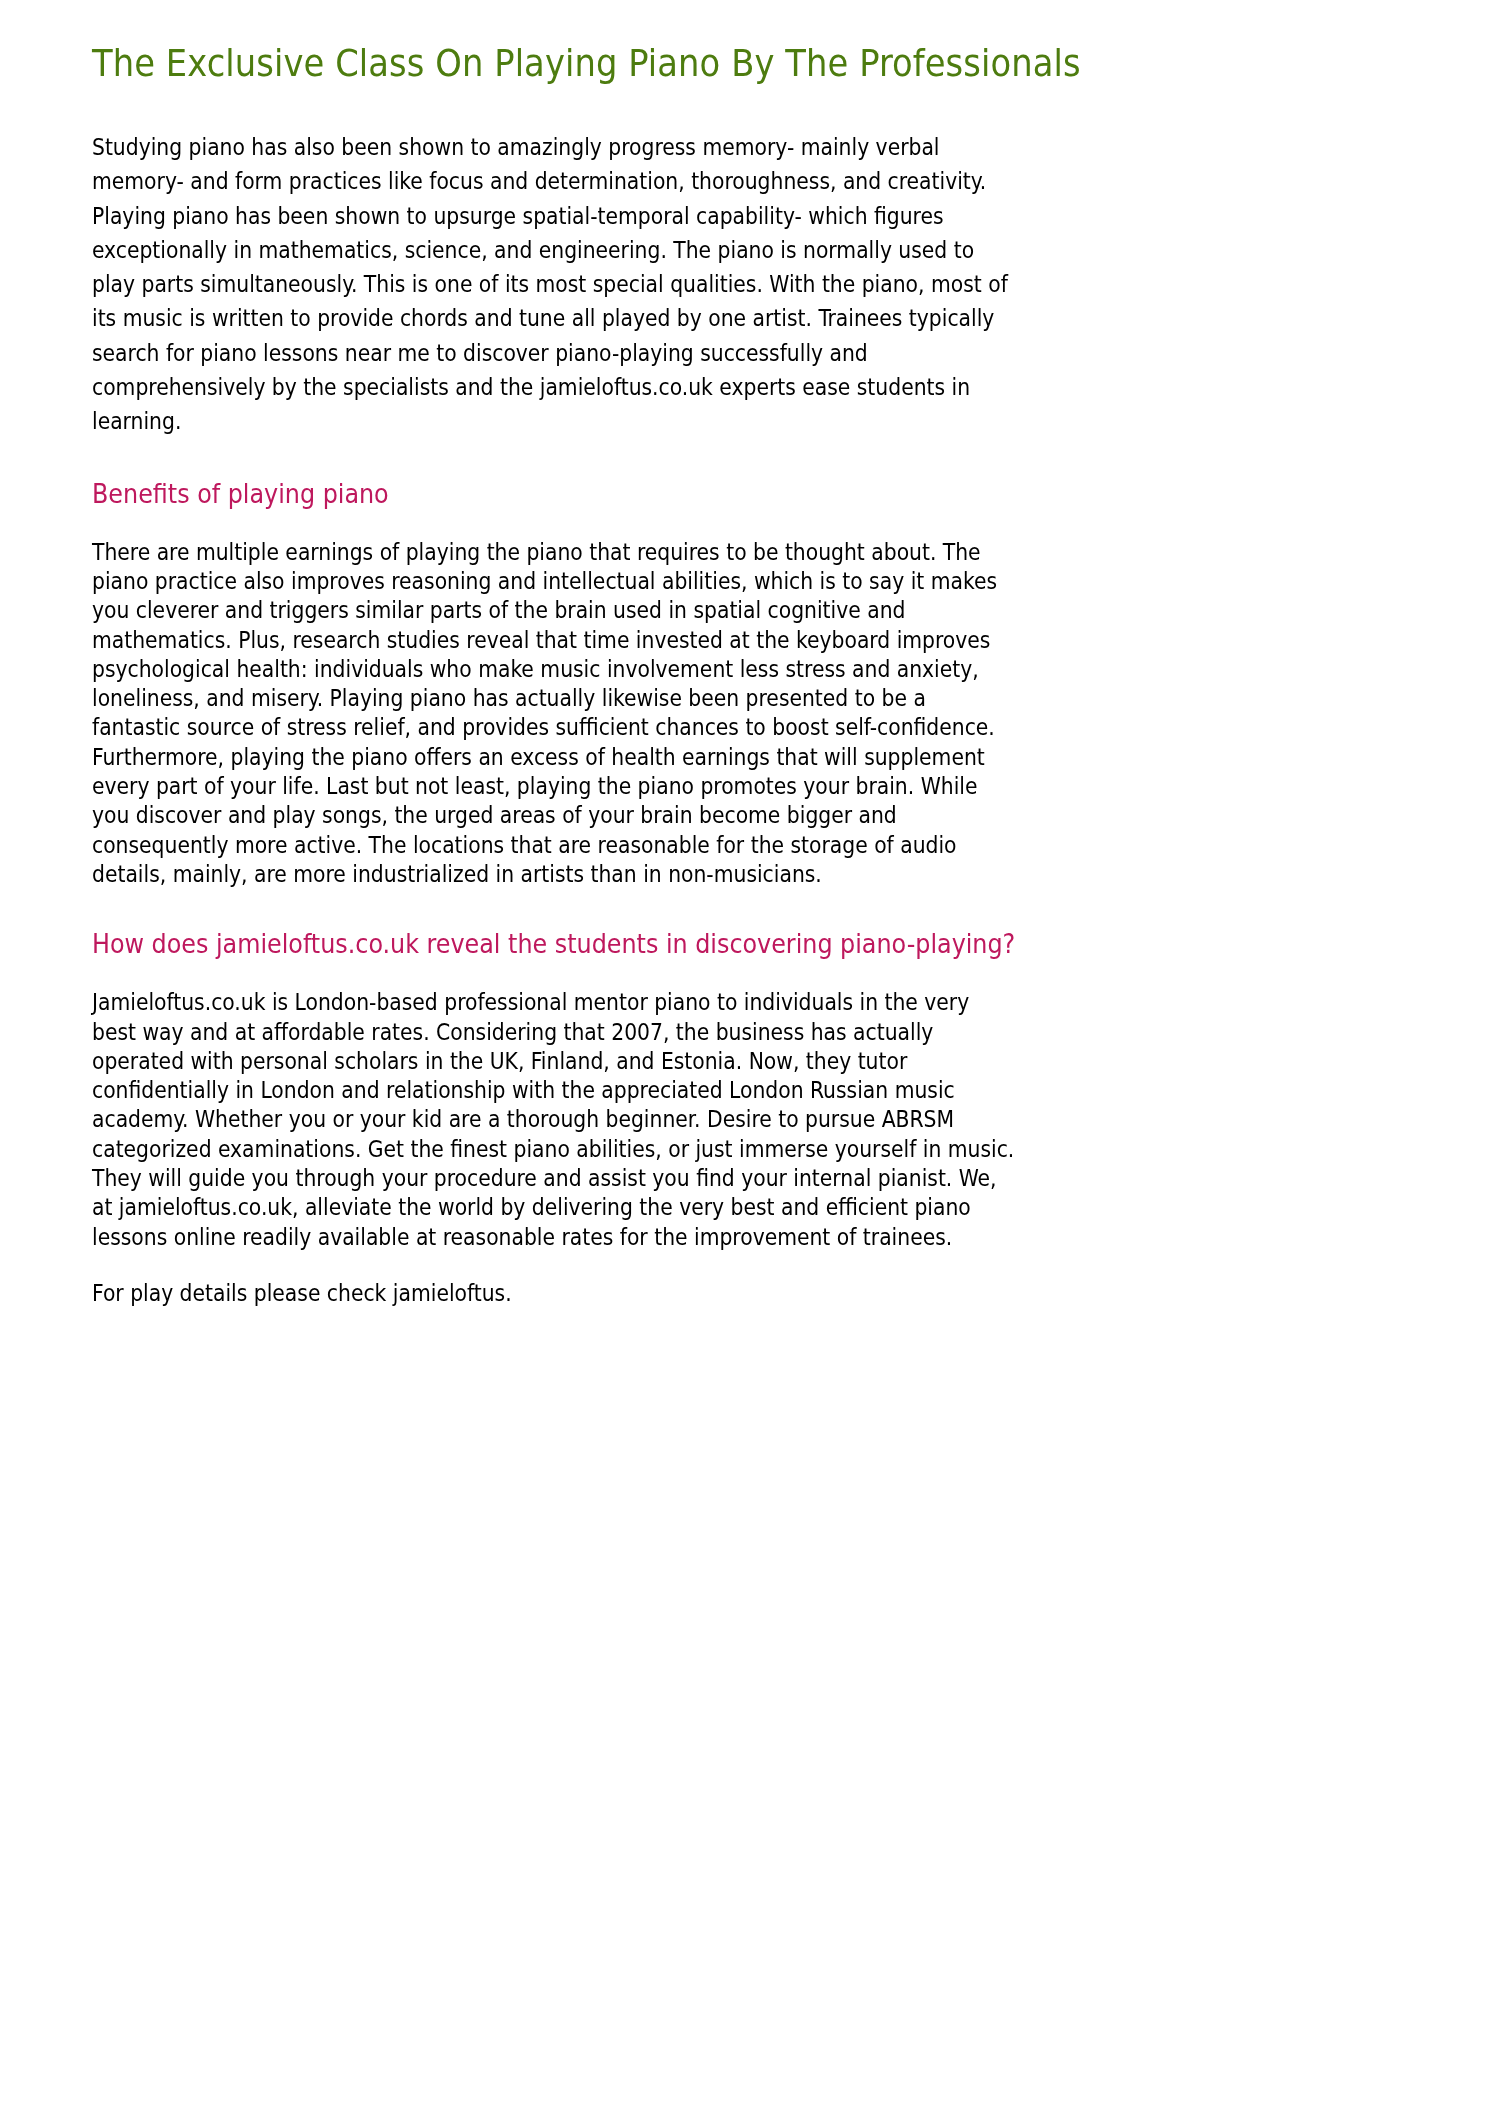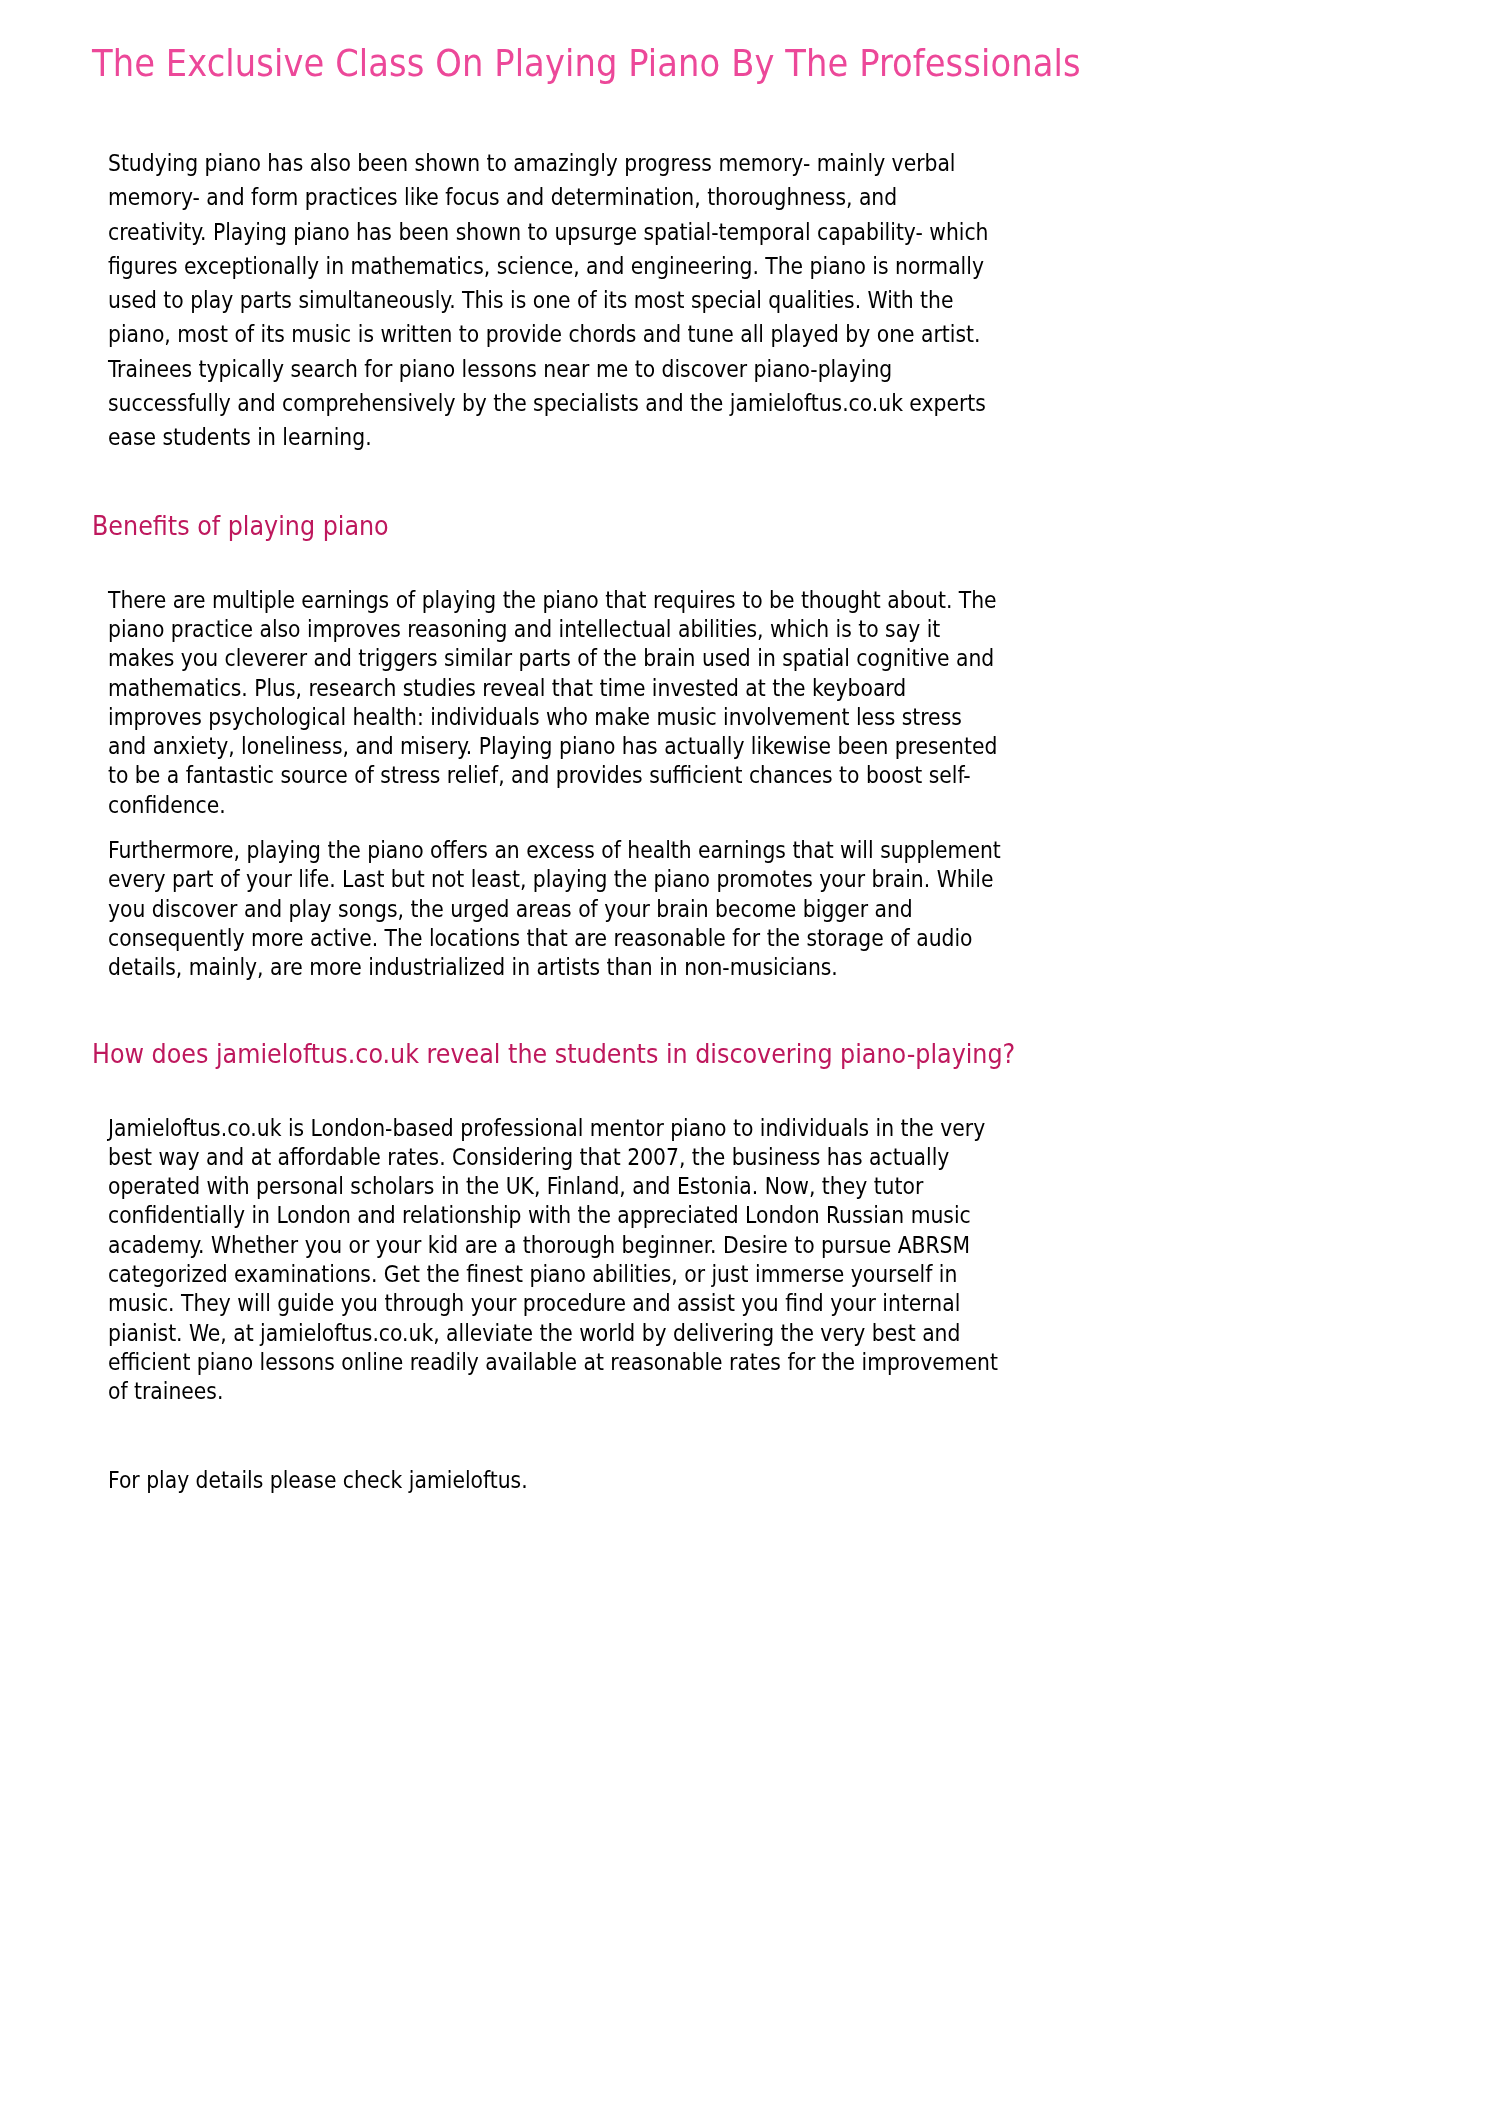--- a/index.html
+++ b/index.html
@@ -27,37 +27,37 @@
     top: 40px;
     width: 925px;
   }
   .doc-title {
     font-size: 37.5px;
     font-weight: 400;
     line-height: 46px;
     letter-spacing: 0.1px;
     margin: 0 0 0 0;
     padding: 0;
-    color: #ec4899;
+    color: #4d7c0f;
     white-space: nowrap;
   }
   .spacer-after-title { height: 44px; }
   .section-heading {
     font-size: 26.5px;
     font-weight: 400;
     line-height: 34px;
     margin: 0;
     padding: 0;
     color: #be185d;
     white-space: nowrap;
   }
   .para {
     font-size: 22.6px;
     line-height: 29.3px;
-    margin: 16px;
+    margin: 0;
     padding: 0;
     color: #000000;
     text-align: left;
   }
   .para.loose {
     line-height: 34.3px;
   }
   .gap-md { height: 27px; }
   .gap-lg { height: 38px; }
   .nowrapline { white-space: nowrap; }

